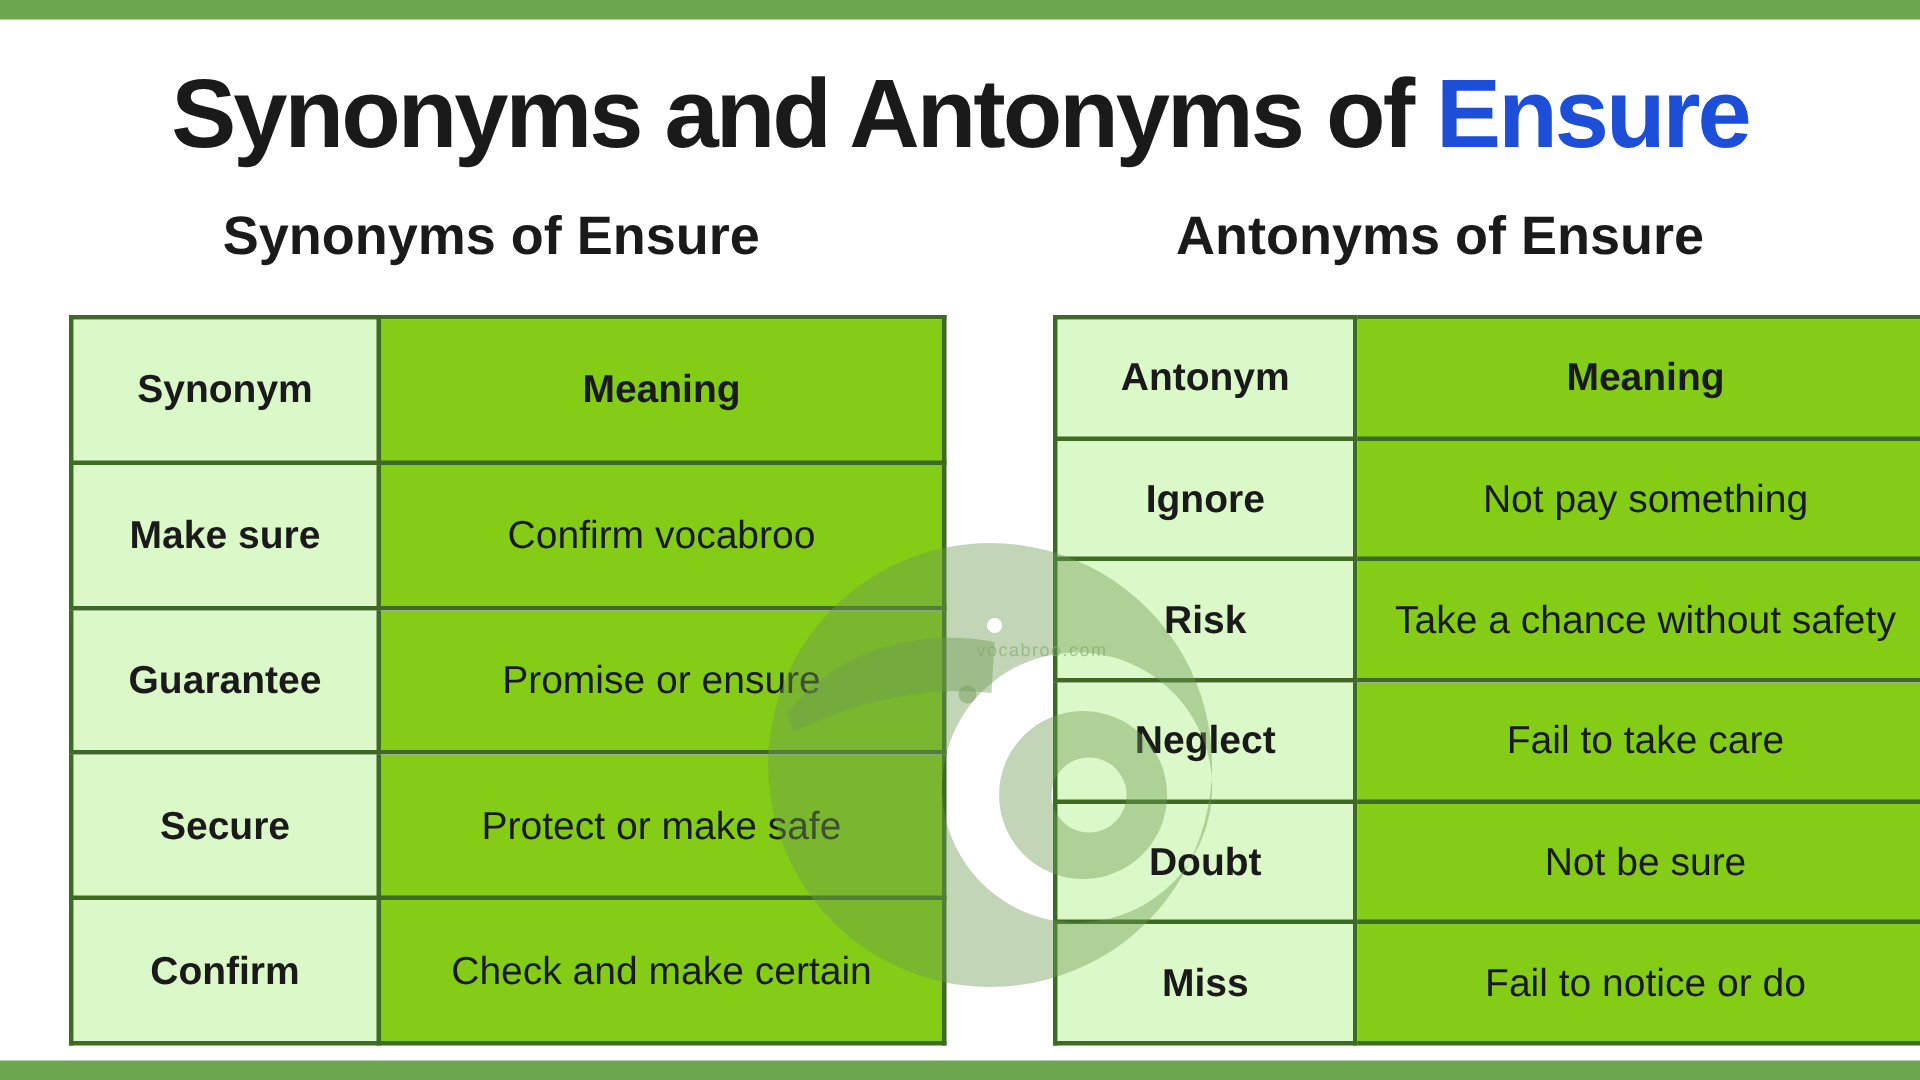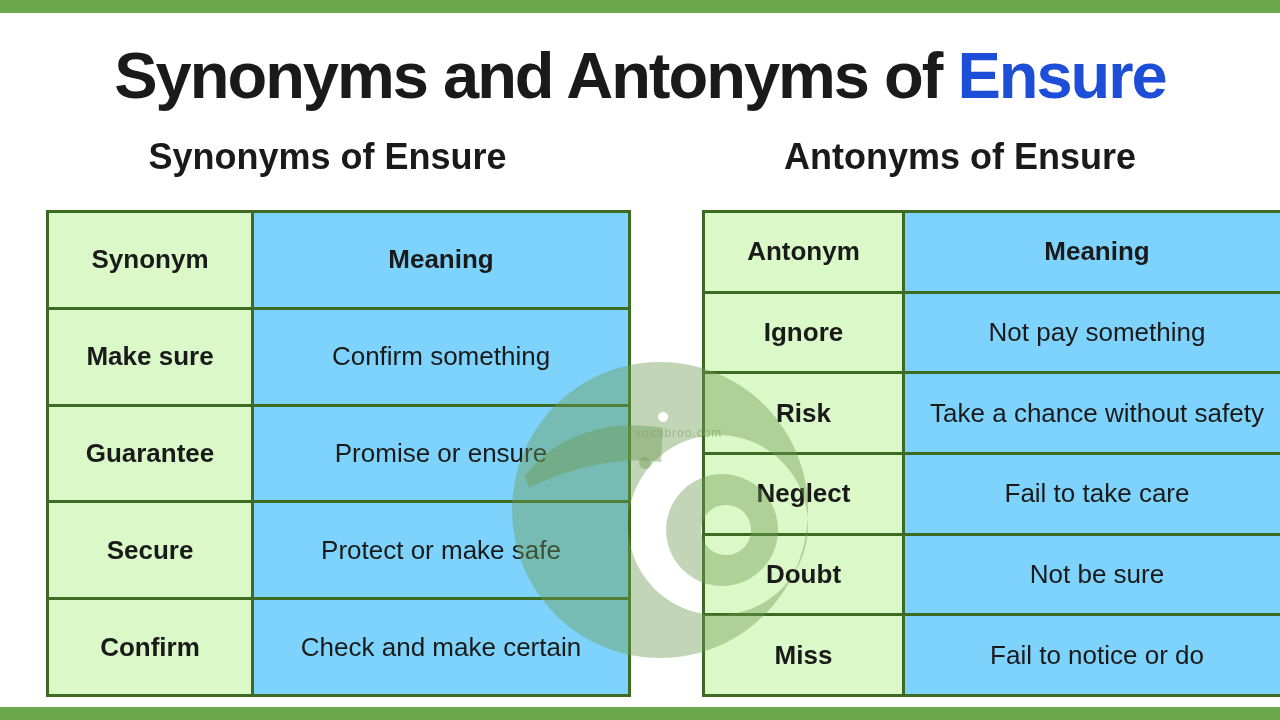--- a/index.html
+++ b/index.html
@@ -16,27 +16,27 @@
             font-size:36px;font-weight:bold;letter-spacing:0;}
   .subtitle.syn{left:35px;width:585px;}
   .subtitle.ant{left:665px;width:590px;}
   .tbl-wrap{position:absolute;top:210px;height:487px;z-index:1;margin-left:11px;}
   .tbl-wrap.syn{left:35px;width:585px;}
   .tbl-wrap.ant{left:665px;width:590px;padding-left:26px;}
   table.vocab{width:100%;height:100%;border-collapse:collapse;table-layout:fixed;}
   table.vocab td{border:3px solid #3E6B23;text-align:center;vertical-align:middle;
                  font-size:26px;padding:0 6px;overflow:hidden;}
   table.vocab td.word{background:#DBF8C8;font-weight:bold;}
-  table.vocab td.meaning{background:#7dd3fc;font-weight:normal;}
+  table.vocab td.meaning{background:#84cc16;font-weight:normal;}
   .tbl-wrap.syn td.word{width:190px;}
   .tbl-wrap.ant td.word{width:185px;}
   
   .watermark{position:absolute;left:495px;top:330px;width:330px;height:380px;
              z-index:5;pointer-events:none;}
-  .wm-text{position:absolute;left:140px;top:96px;font-size:12px;
+  .wm-text{position:absolute;left:156px;top:96px;font-size:12px;
            color:rgba(130,170,110,0.65);letter-spacing:1px;}
 </style>
 </head>
 <body>
 
 <div class="stage">
 
   <div class="accent-bar top"></div>
 
   <h1 class="main-title"><span>Synonyms and Antonyms of</span><span class="kw">Ensure</span></h1>
@@ -46,21 +46,21 @@
 
   <div class="tbl-wrap syn">
     <table class="vocab">
       <tbody>
           <tr>
         <td class="word">Synonym</td>
         <td class="meaning" style="font-weight:bold">Meaning</td>
       </tr>
       <tr>
         <td class="word">Make sure</td>
-        <td class="meaning">Confirm something</td>
+        <td class="meaning">Confirm vocabroo</td>
       </tr>
       <tr>
         <td class="word">Guarantee</td>
         <td class="meaning">Promise or ensure</td>
       </tr>
       <tr>
         <td class="word">Secure</td>
         <td class="meaning">Protect or make safe</td>
       </tr>
       <tr>

